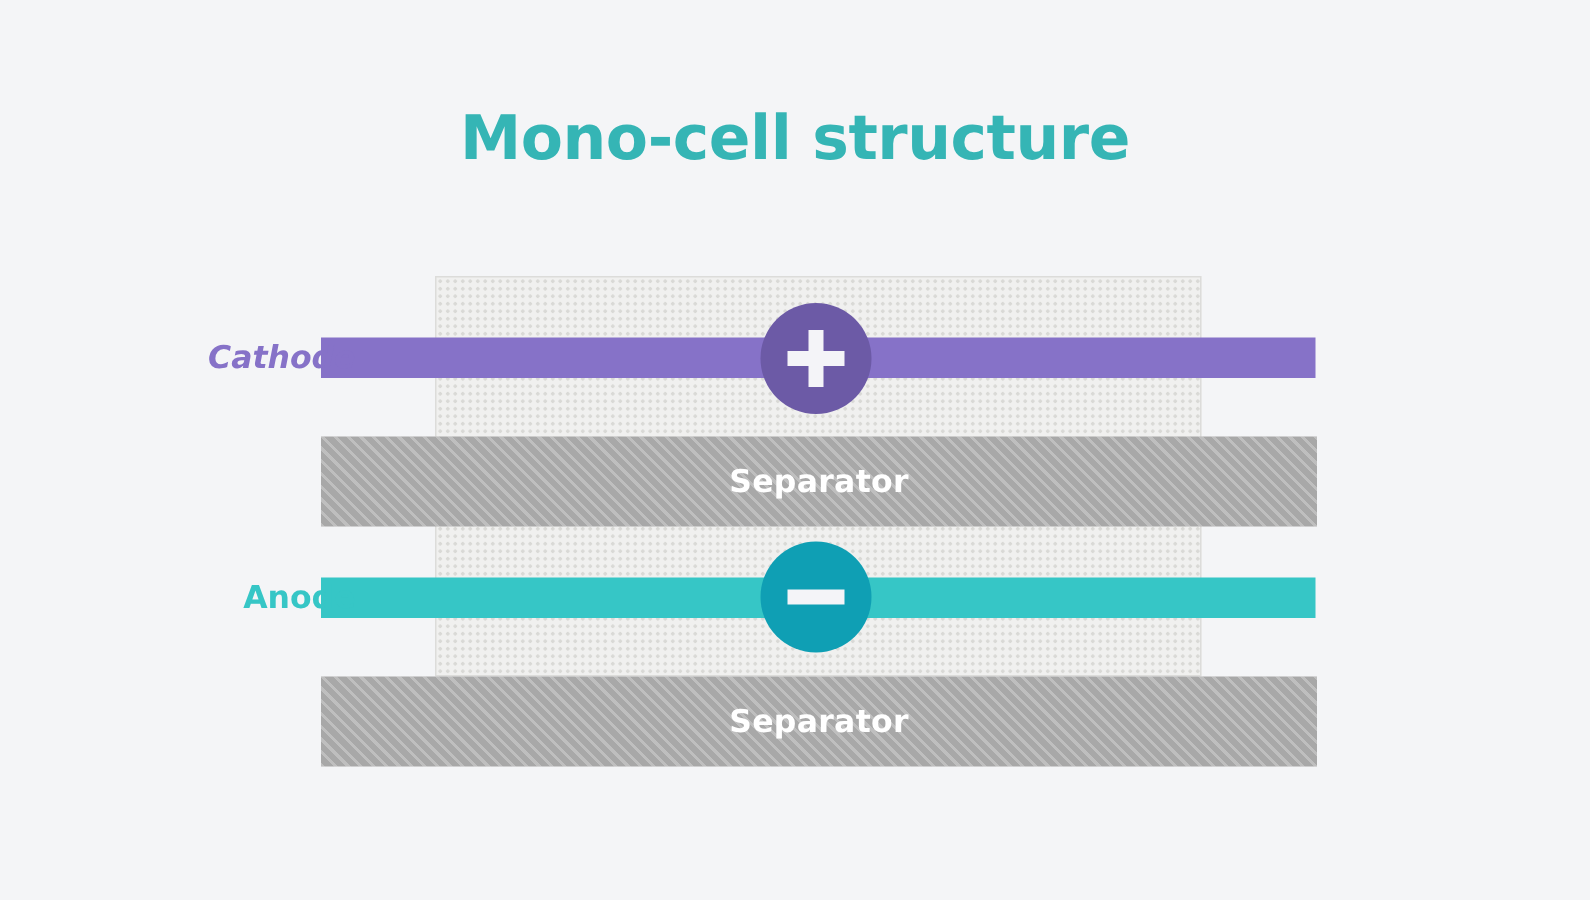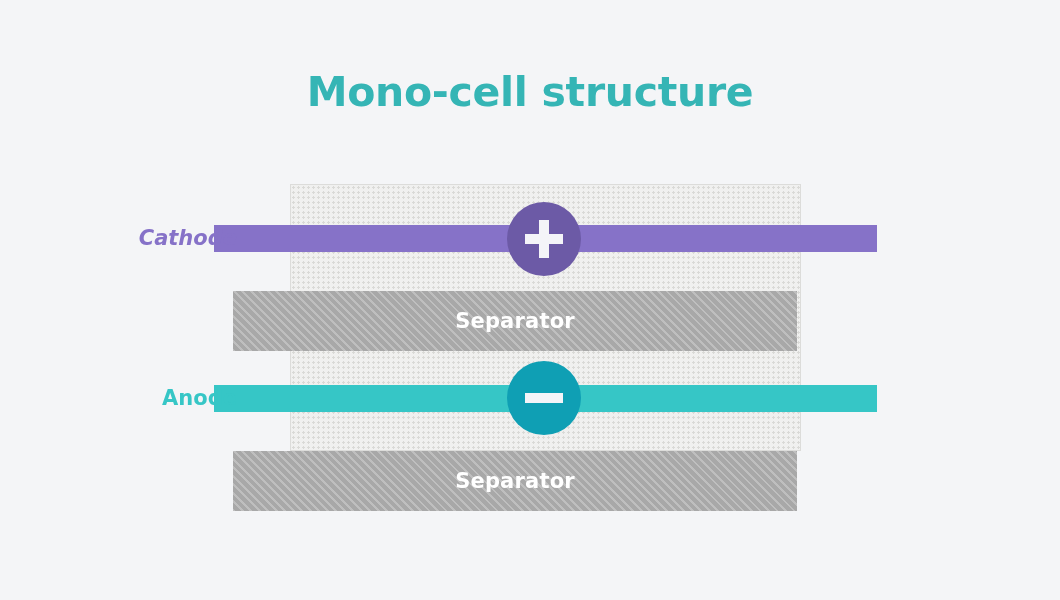--- a/index.html
+++ b/index.html
@@ -62,34 +62,33 @@
   }
   .bar-anode {
     top: 385px;
     background: #36c6c6;
   }
 
   
   .separator {
     position: absolute;
     left: 214px;
-    width: 564px;
+    width: 664px;
     height: 60px;
     background-color: #a8a8a8;
     background-image: repeating-linear-gradient(
         45deg,
         rgba(255,255,255,0.26) 0px,
         rgba(255,255,255,0.26) 2px,
         rgba(255,255,255,0) 2px,
         rgba(255,255,255,0) 6px
       );
     display: flex;
     align-items: center;
     justify-content: center;
-    margin-left: 19px;
   }
   .separator-top { top: 291px; }
   .separator-bottom { top: 451px; }
   .separator-label {
     color: #ffffff;
     font-size: 21px;
     font-weight: bold;
     letter-spacing: 0.2px;
   }
 

